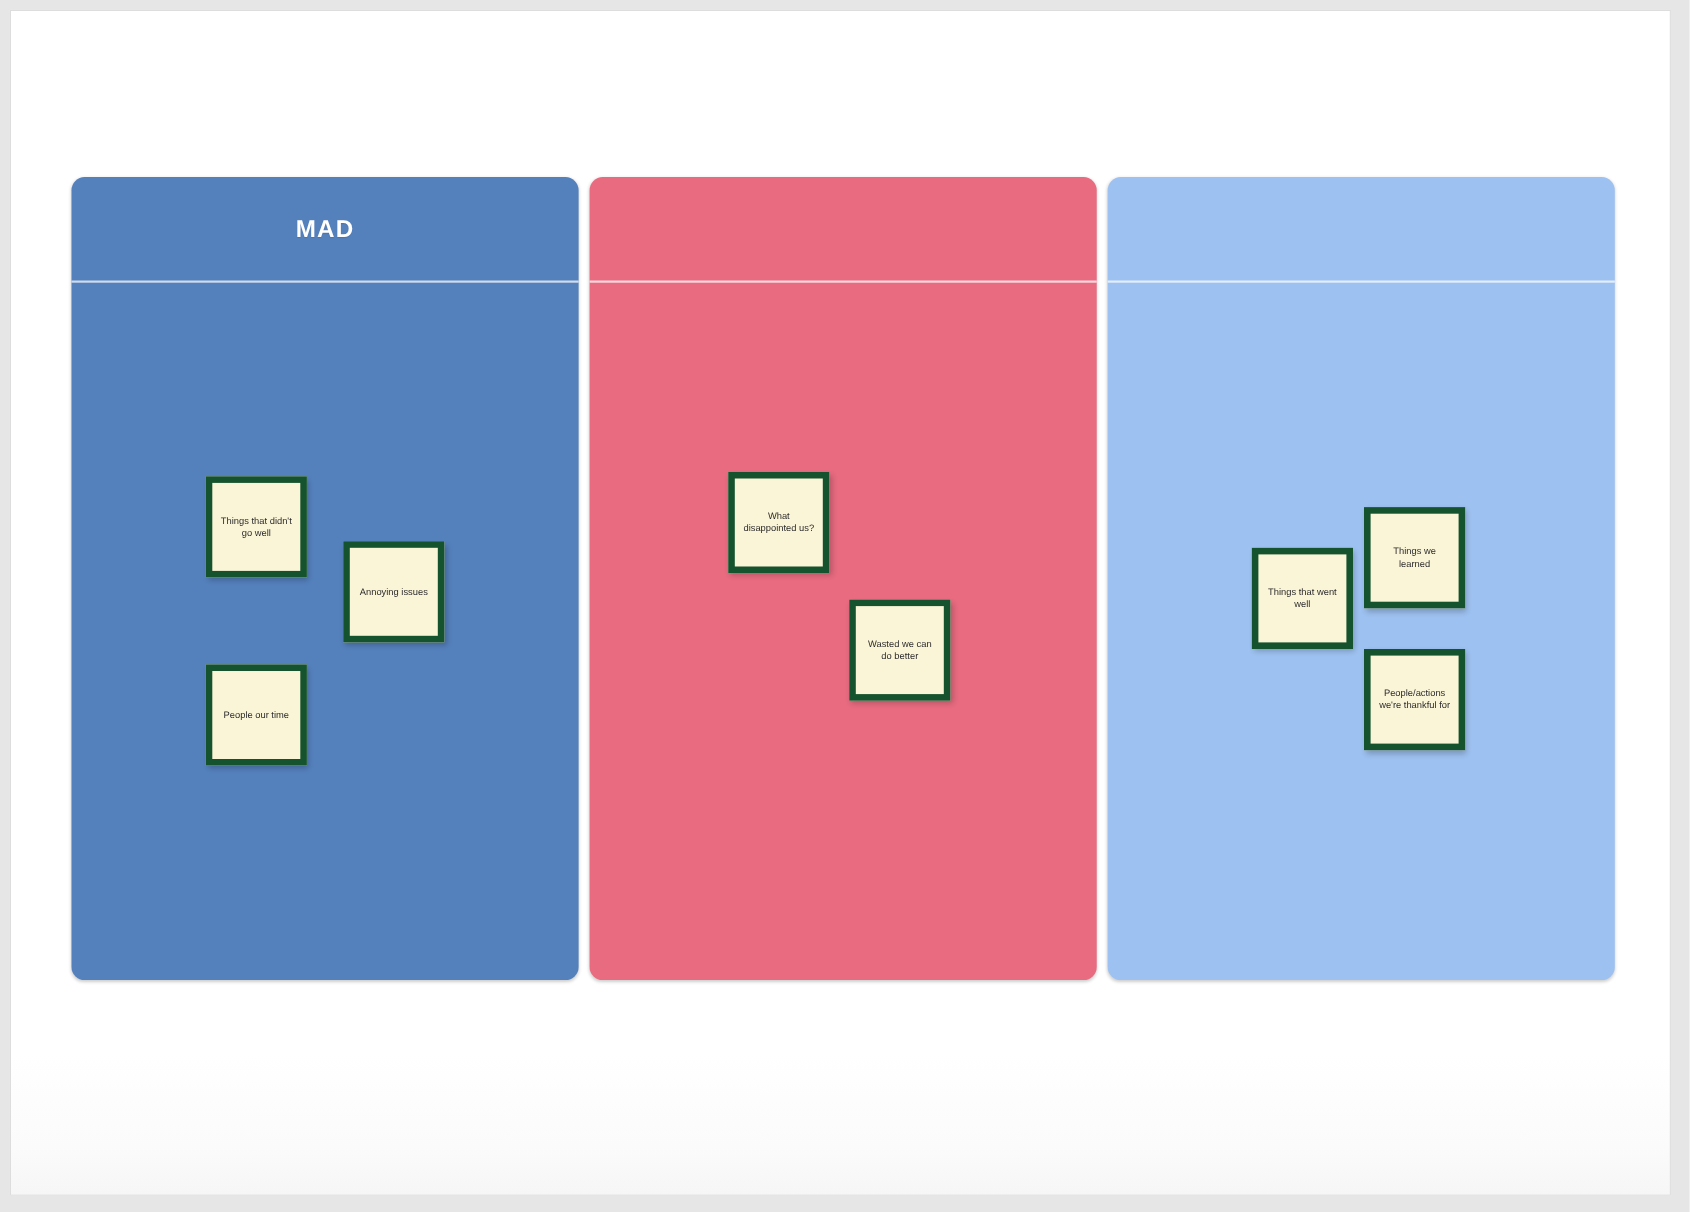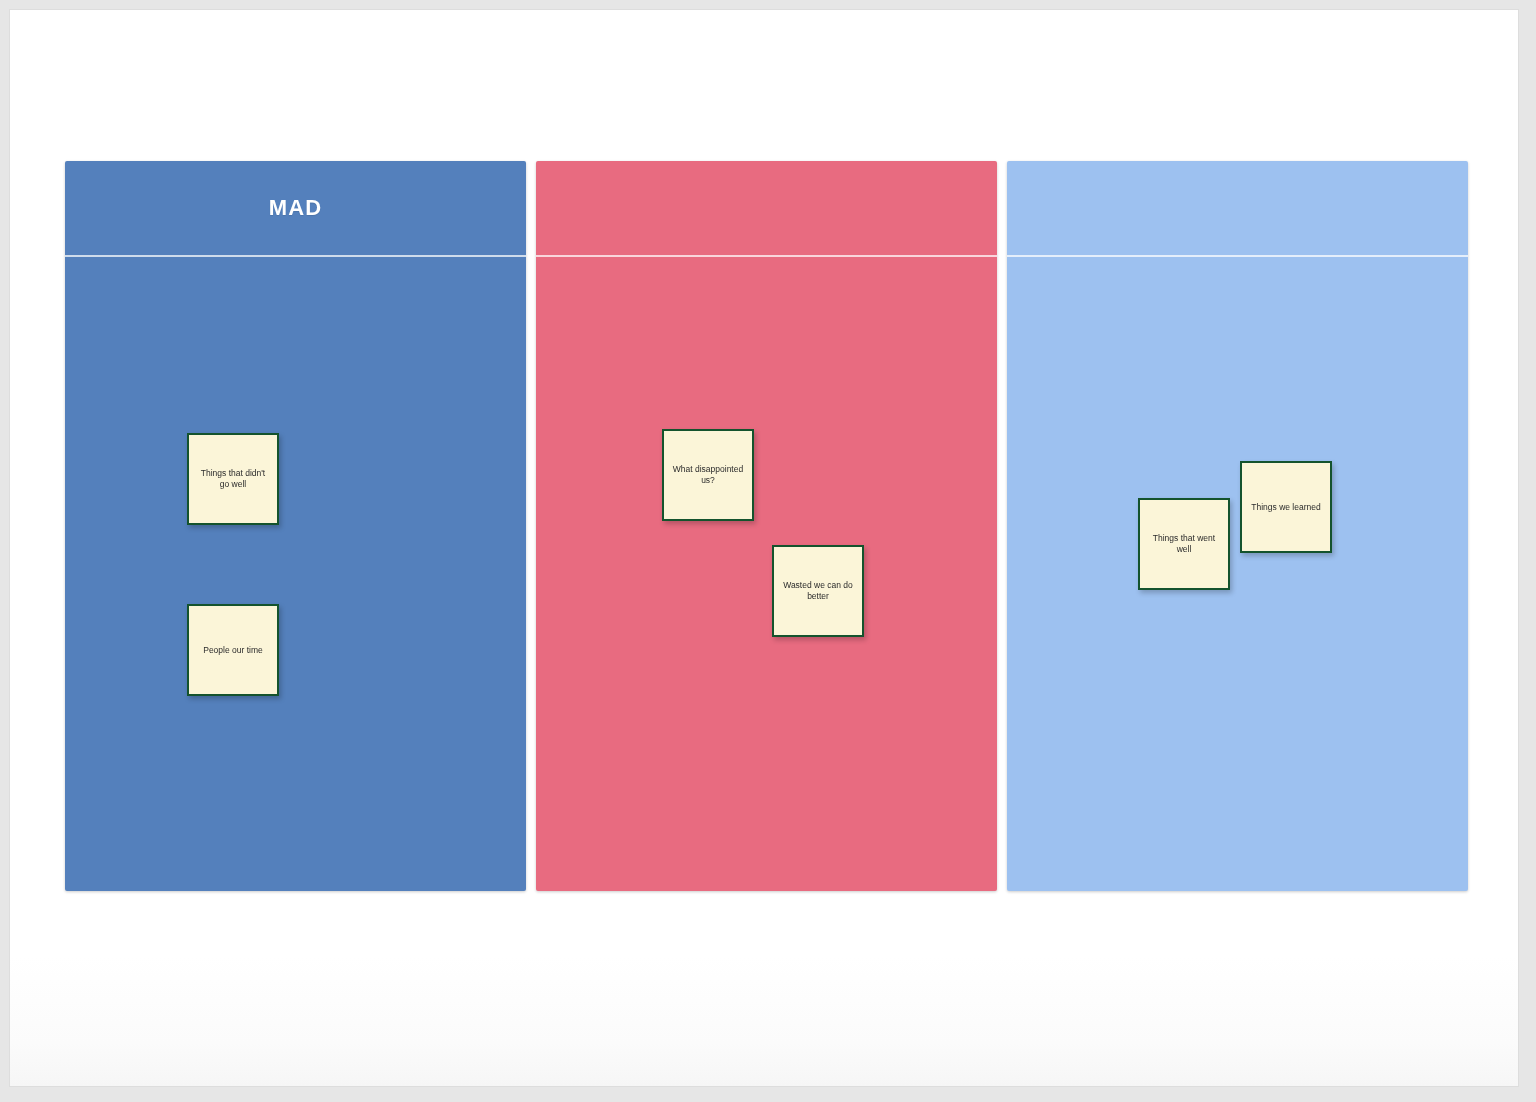--- a/index.html
+++ b/index.html
@@ -46,21 +46,21 @@
     top: 151px;
     width: 1406px;
     height: 730px;
   }
 
   .column {
     position: absolute;
     top: 0;
     width: 461px;
     height: 730px;
-    border-radius: 2px;
+    border-radius: 12px;
     box-shadow: 0 1px 3px rgba(0,0,0,0.20);
     box-sizing: border-box;
   }
 
   .column.col-0 { left: 0px; }
   .column.col-1 { left: 471px; }
   .column.col-2 { left: 942px; }
 
   .column-header {
     position: absolute;
@@ -100,21 +100,21 @@
     width: 100%;
     height: 634px;
   }
 
   
   .sticky-note {
     position: absolute;
     width: 92px;
     height: 92px;
     background: #fbf5d8;
-    border: 2px solid #14532d;
+    border: 6px solid #14532d;
     box-shadow: 2px 3px 5px rgba(0,0,0,0.22);
     display: flex;
     align-items: center;
     justify-content: center;
     box-sizing: border-box;
     padding: 4px 6px;
   }
 
   .sticky-text {
     color: #2b2b2b;
@@ -134,20 +134,23 @@
     <div id="board">
         <div class="column col-0" style="background: rgb(84, 128, 188);">
           <div class="column-header">
             <div class="column-title">MAD</div>
           </div>
           <div class="column-divider"></div>
           <div class="column-body">
             <div class="sticky-note" style="left: 122px; top: 176px;">
               <div class="sticky-text">Things that didn't go well</div>
             </div>
+            <div class="sticky-note" style="left: 247px; top: 235px;">
+              <div class="sticky-text">Annoying issues</div>
+            </div>
             <div class="sticky-note" style="left: 122px; top: 347px;">
               <div class="sticky-text">People our time</div>
             </div>
           </div>
         </div>
         <div class="column col-1" style="background: rgb(232, 107, 128);">
           <div class="column-divider"></div>
           <div class="column-body">
             <div class="sticky-note" style="left: 126px; top: 172px; justify-content: center;">
               <div class="sticky-text">What disappointed us?</div>
@@ -159,17 +162,20 @@
         </div>
         <div class="column col-2" style="background: rgb(157, 193, 240);">
           <div class="column-divider"></div>
           <div class="column-body">
             <div class="sticky-note" style="left: 233px; top: 172px; margin-top: 32px;">
               <div class="sticky-text">Things we learned</div>
             </div>
             <div class="sticky-note" style="left: 103px; top: 241px; margin-left: 28px;">
               <div class="sticky-text">Things that went well</div>
             </div>
+            <div class="sticky-note" style="left: 233px; top: 333px;">
+              <div class="sticky-text">People/actions we're thankful for</div>
+            </div>
           </div>
         </div>
       </div>
   </div>
 </div>
 
 </body></html>

